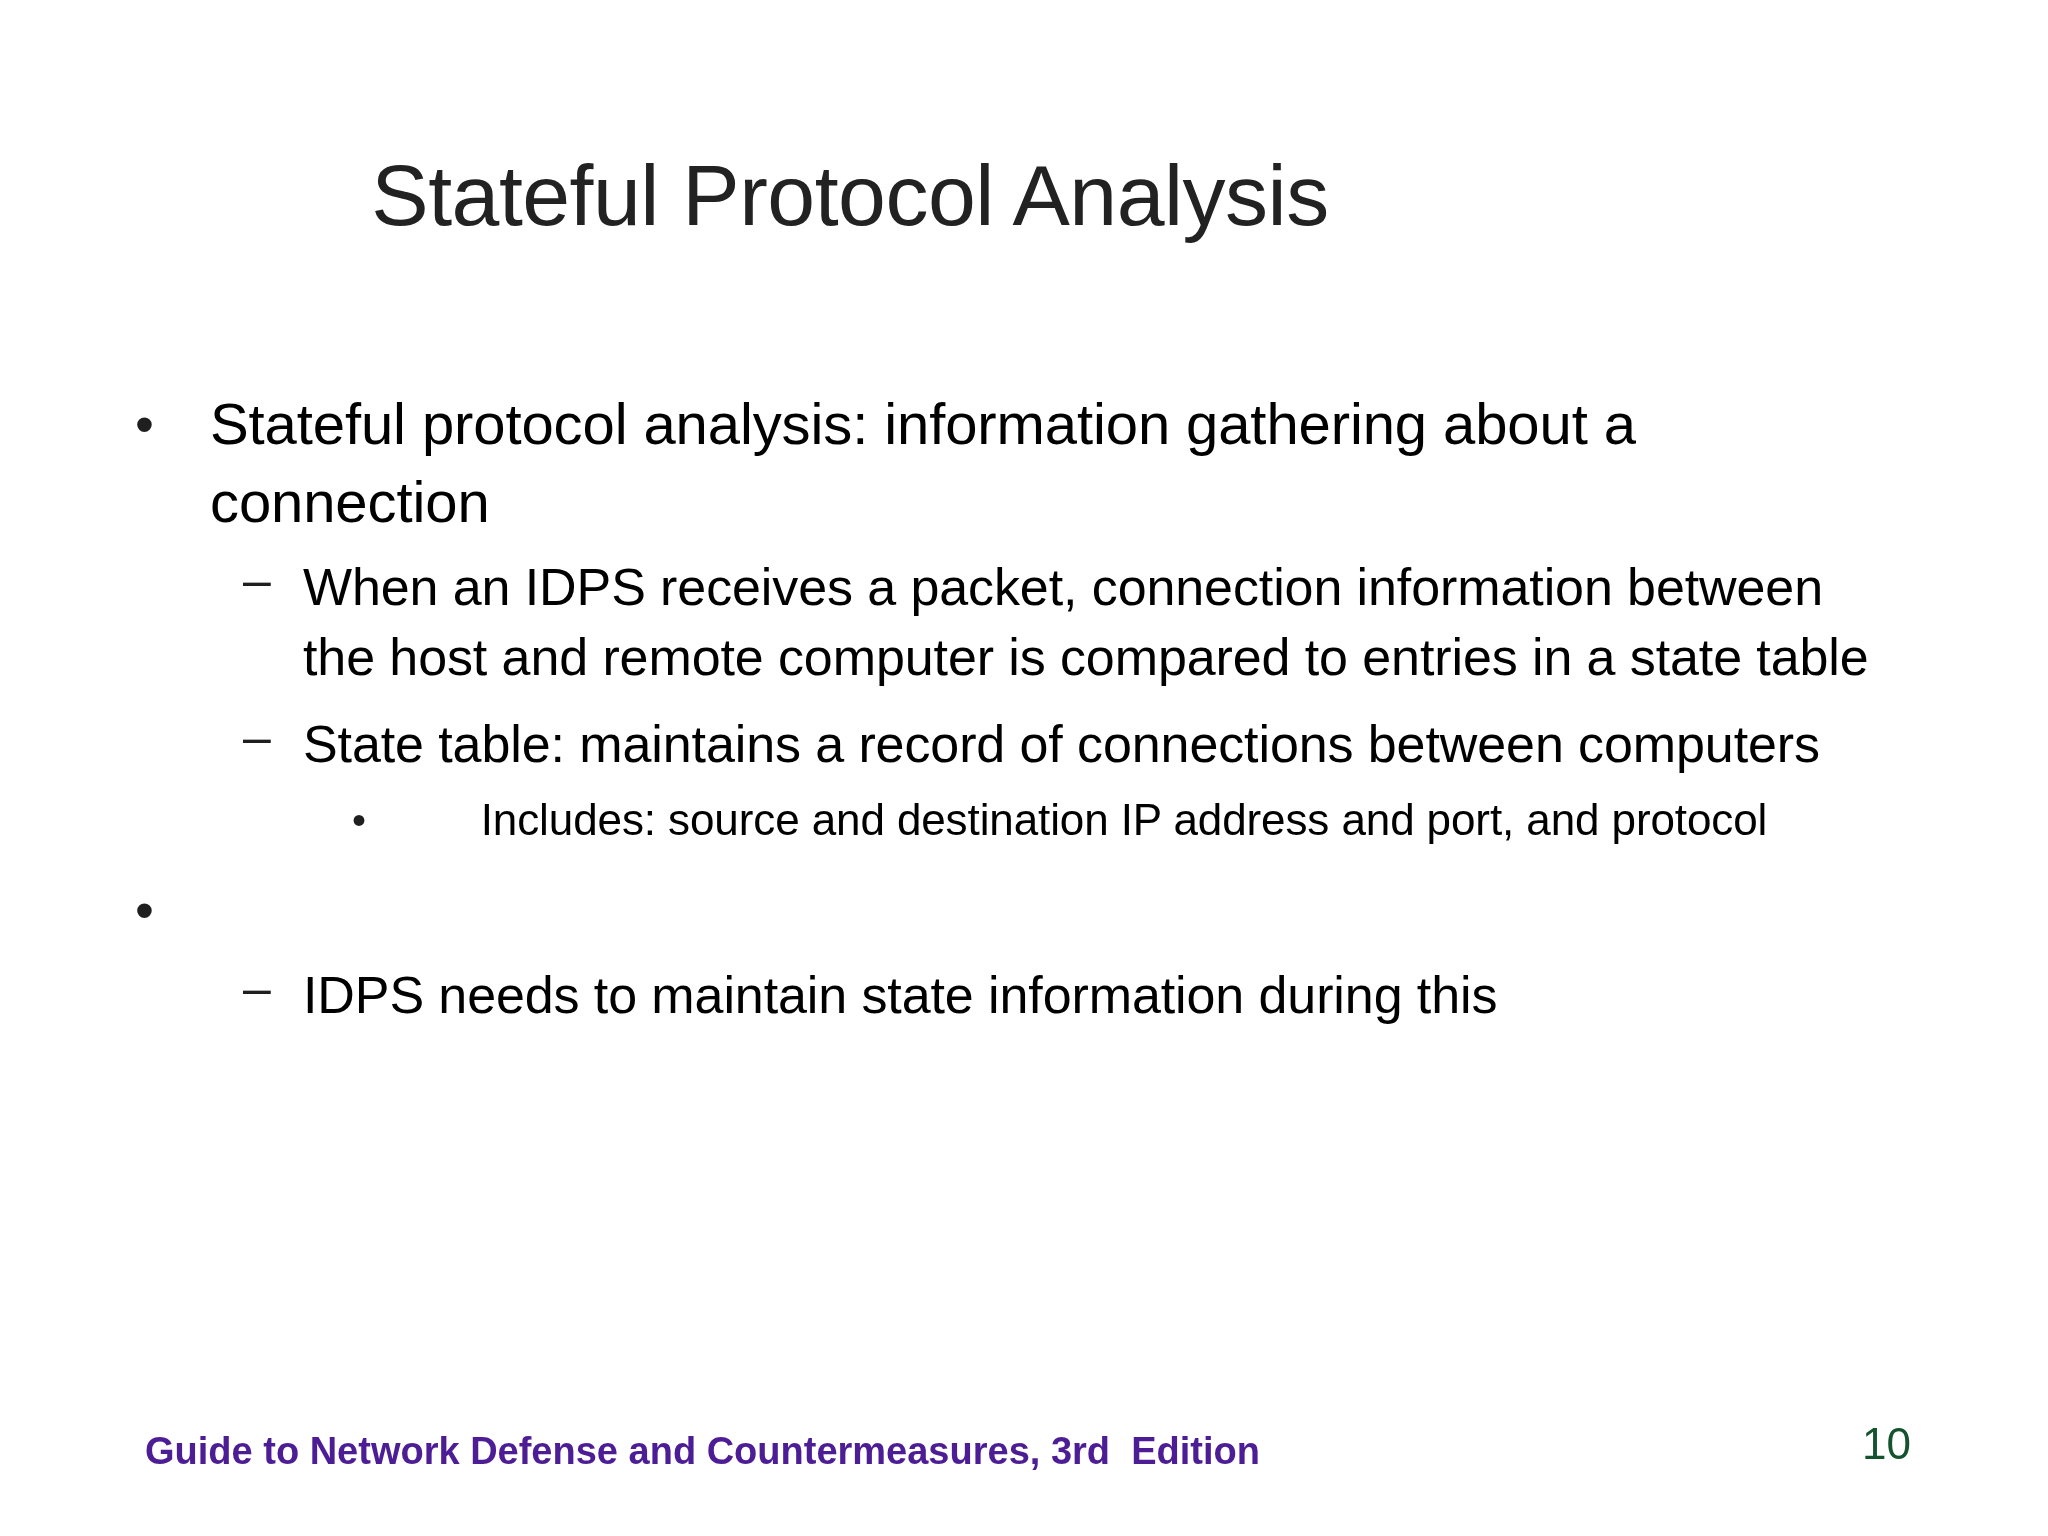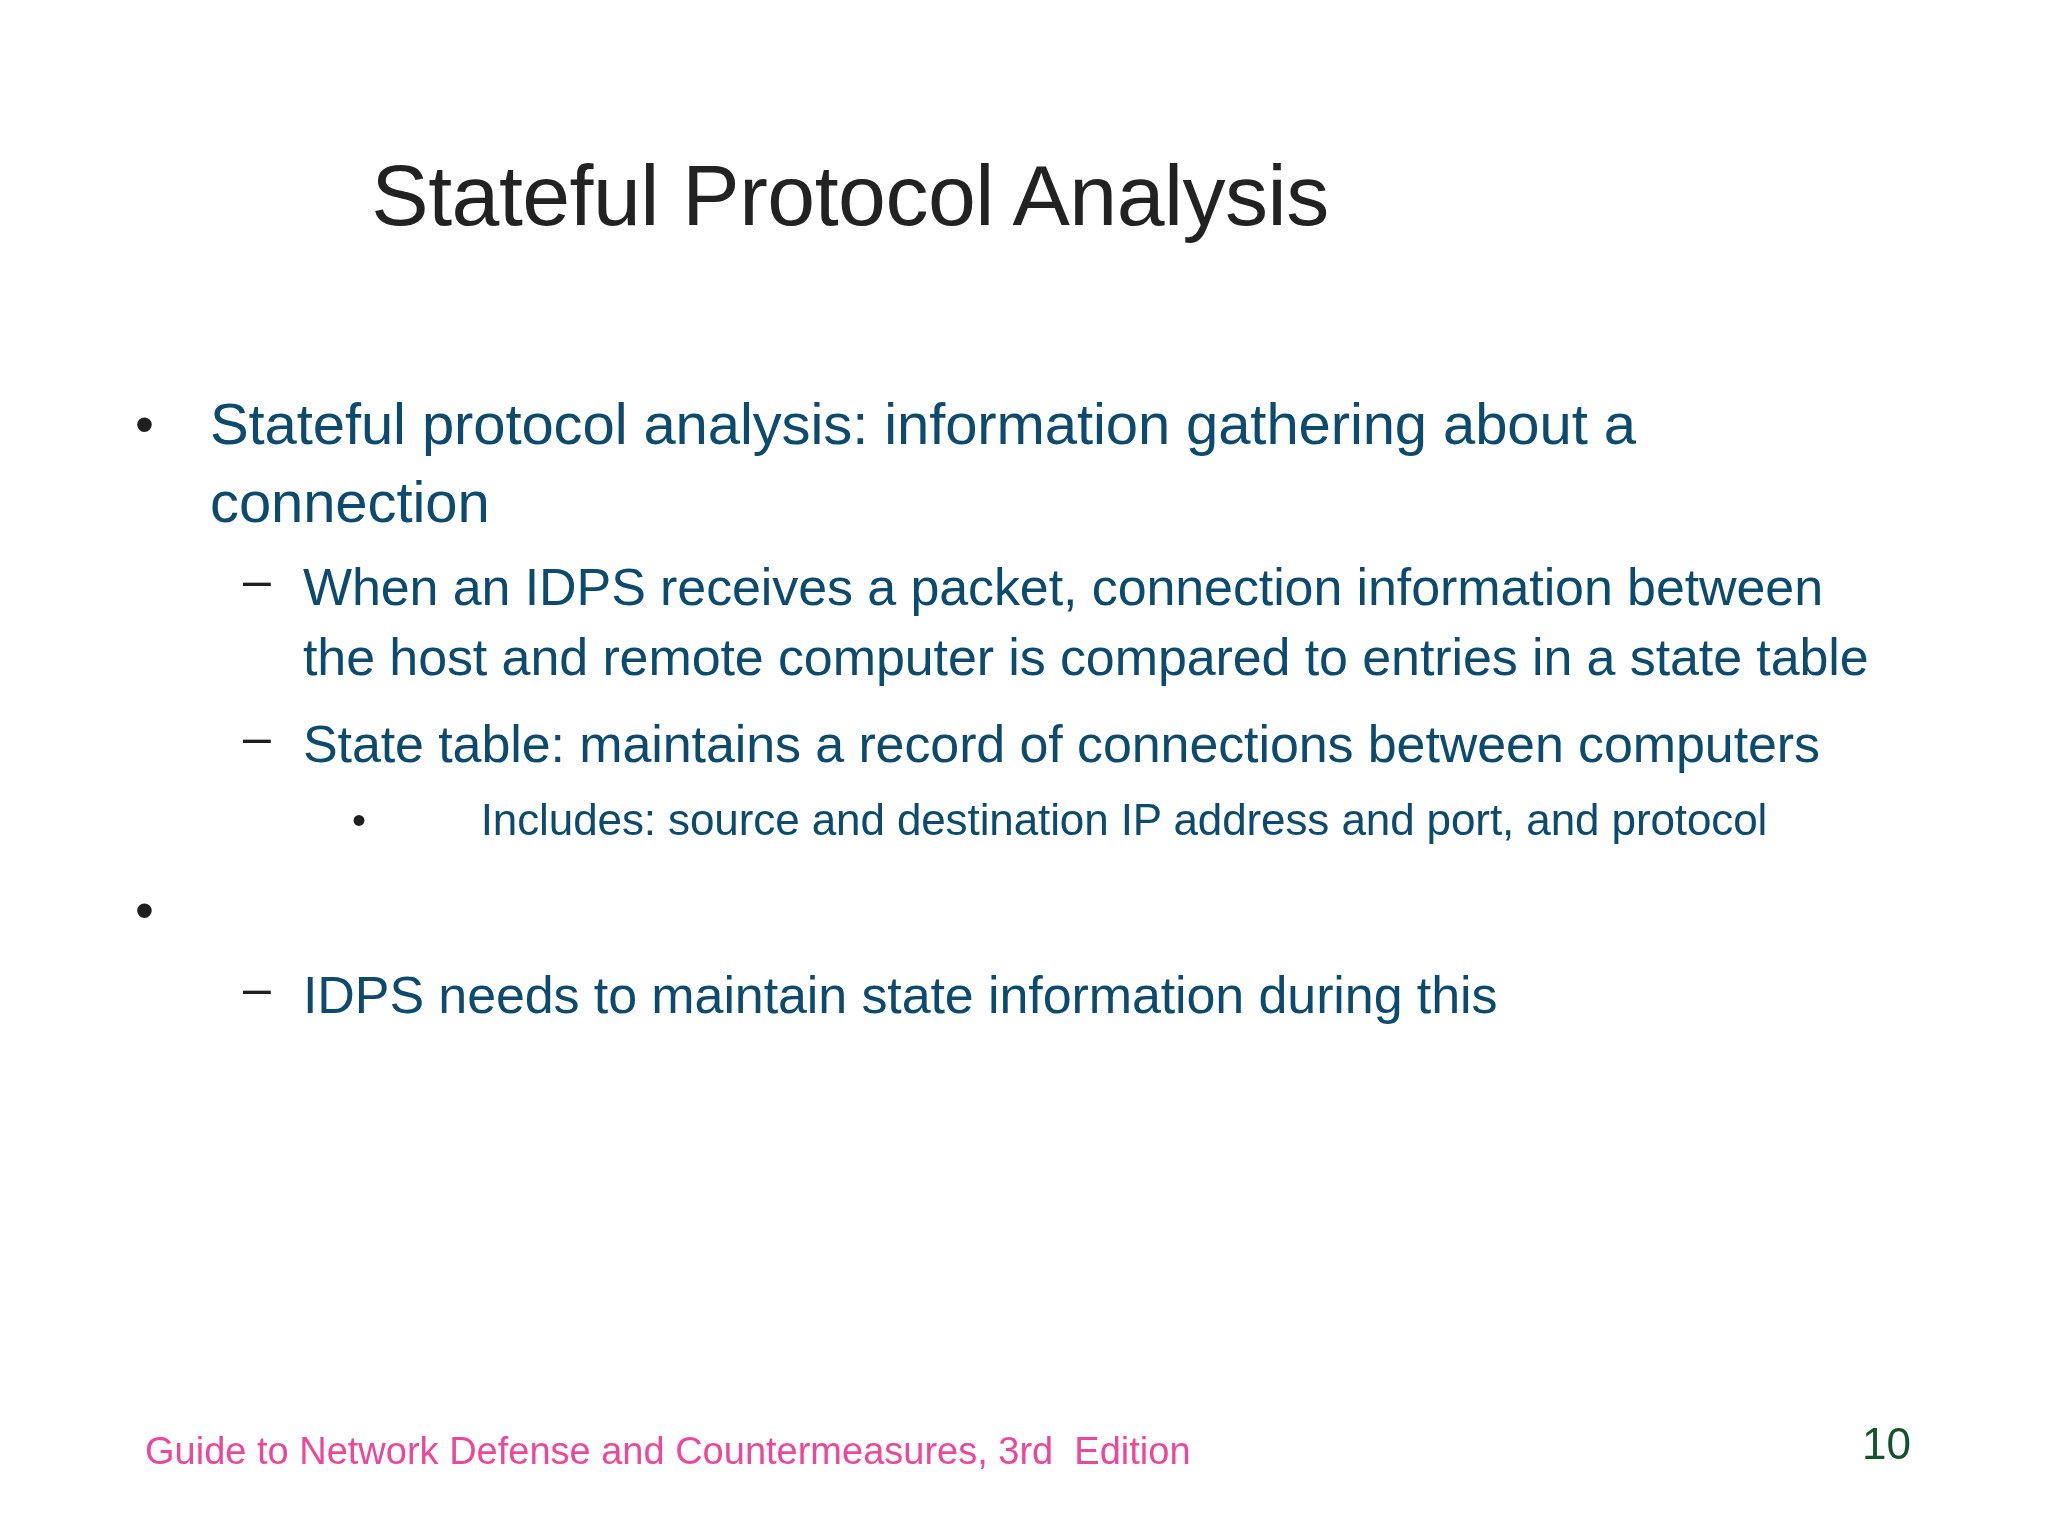--- a/index.html
+++ b/index.html
@@ -48,21 +48,21 @@
 
   .marker {
     flex: 0 0 auto;
     text-align: left;
     color: #1f1f1f;
     font-weight: 400;
   }
 
   .btext {
     flex: 1 1 auto;
-    color: #0c4a6e;
+    color: #000000;
     font-weight: 400;
   }
 
   
   .lvl1 {
     margin-bottom: 2px;
   }
   .lvl1 .marker {
     width: 75px;
     margin-left: 135px;
@@ -117,22 +117,23 @@
   .gap-top-md { margin-top: 10px; }
   .gap-top-lg { margin-top: 20px; }
 
   
   #footer-source {
     position: absolute;
     left: 145px;
     top: 1428px;
     font-size: 38px;
     line-height: 46px;
-    color: #ec4899;
+    color: #4c1d95;
     white-space: pre;
+    font-weight: bold;
   }
   #footer-copyright {
     position: absolute;
     left: 1336px;
     top: 1452px;
     font-size: 31px;
     line-height: 40px;
     color: #1f1f1f;
     white-space: pre;
   }

